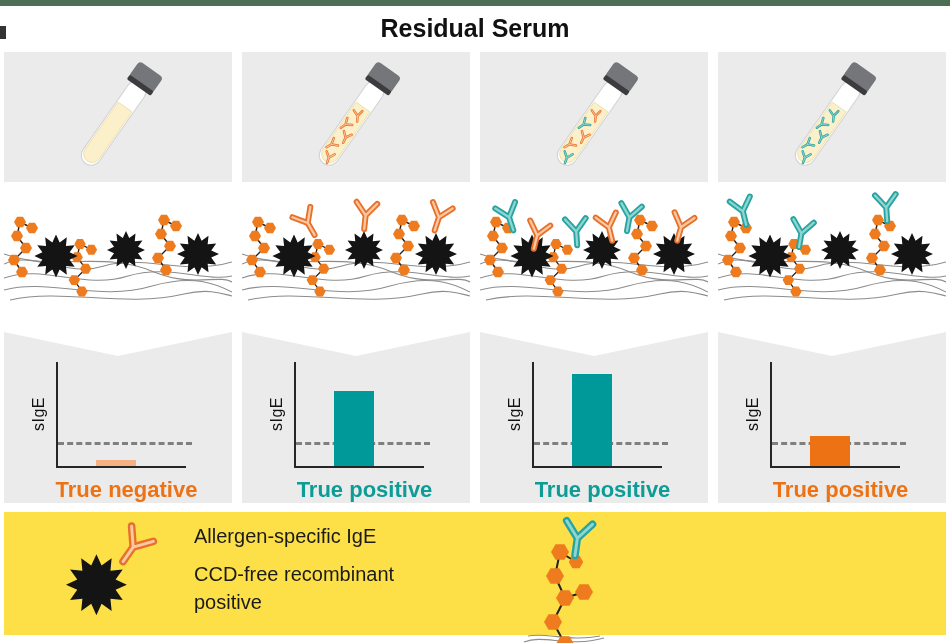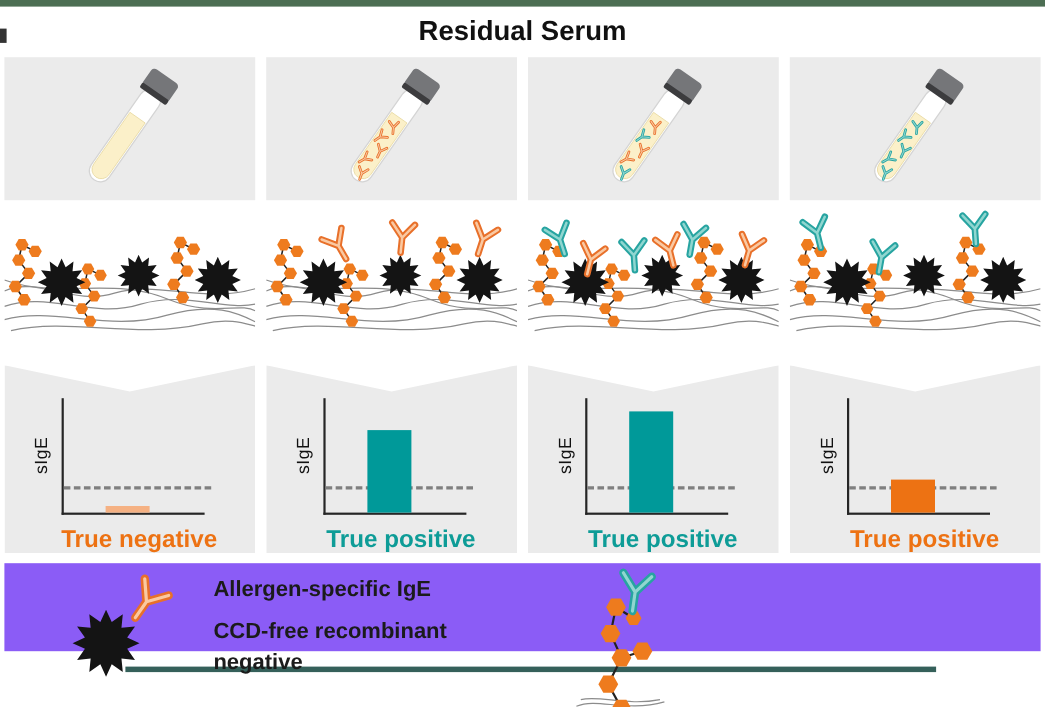--- a/index.html
+++ b/index.html
@@ -27,21 +27,21 @@
   .chart-area{padding:30px 0 0 52px;}
   .plot{position:relative;width:128px;height:104px;
         border-left:2px solid #262626;border-bottom:2px solid #262626;}
   .ylabel{position:absolute;left:-36px;top:50%;transform:translateY(-50%) rotate(-90deg);
           font-size:16px;color:#111;letter-spacing:0.5px;}
   .threshold{position:absolute;left:0;width:134px;height:0;border-top:3px dashed #7F7F7F;}
   .bar{position:absolute;bottom:0;left:38px;width:40px;}
   .chart-label{text-align:center;margin-top:9px;font-size:22px;font-weight:bold;padding-left:17px;}
 
   
-  .legend{height:80px;margin:10px 4px 0;background:#8b5cf6;display:flex;overflow:visible;font-weight:bold;}
+  .legend{height:123px;margin:10px 4px 0;background:#fde047;display:flex;overflow:visible;}
   .legend-half{display:flex;overflow:visible;}
   .legend-half.left{width:472px;}
   .legend-half.right{flex:1;}
   .legend-icons{overflow:visible;flex:none;}
   .li-left{width:150px;height:110px;margin-left:40px;}
   .li-right{width:120px;height:110px;margin-left:38px;}
   .legend-text{display:flex;flex-direction:column;gap:10px;padding-top:10px;
                font-size:20px;line-height:1.4;color:#1b1b1b;}
   .legend-text p{margin:0;}
   .wrap-left{max-width:240px;}
@@ -247,21 +247,21 @@
 </div>
 
 <div class="legend">
   <div class="legend-half left">
     <svg class="legend-icons li-left" viewBox="0 0 150 112">
       <use href="#allergen" transform="translate(52,74) scale(1.55)"></use>
       <use href="#ab" class="ab-orange" transform="translate(92,32) rotate(35) scale(1.5)"></use>
     </svg>
     <div class="legend-text">
       <p>Allergen-specific IgE</p>
-      <p class="wrap-left">CCD-free recombinant negative</p>
+      <p class="wrap-left">CCD-free recombinant positive</p>
     </div>
   </div>
   <div class="legend-half right">
     <svg class="legend-icons li-right" viewBox="0 0 120 110">
       <g>
         <path class="wave" d="M10,130 C30,122 54,136 90,126"></path>
         <path class="wave" d="M4,136 C26,128 58,140 94,132"></path>
         <path class="wave" d="M14,124 C32,120 56,130 86,124"></path>
         <use href="#glycan-big" transform="translate(46,40)"></use>
       </g>

